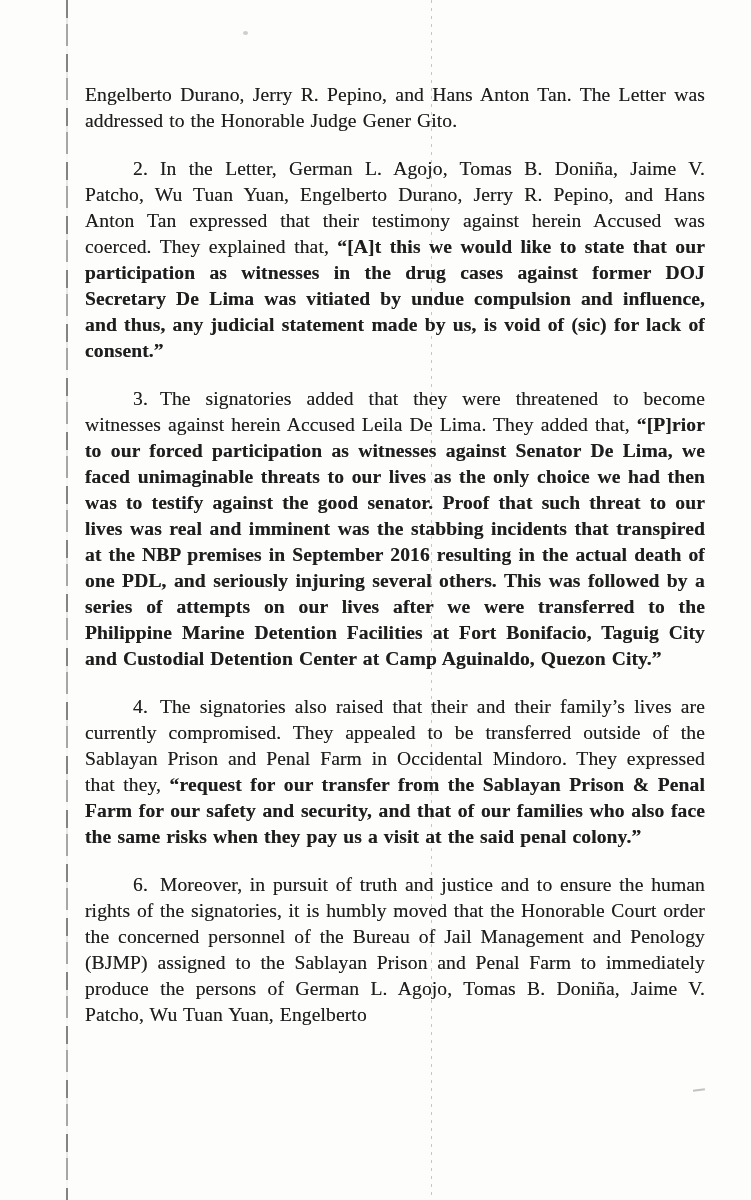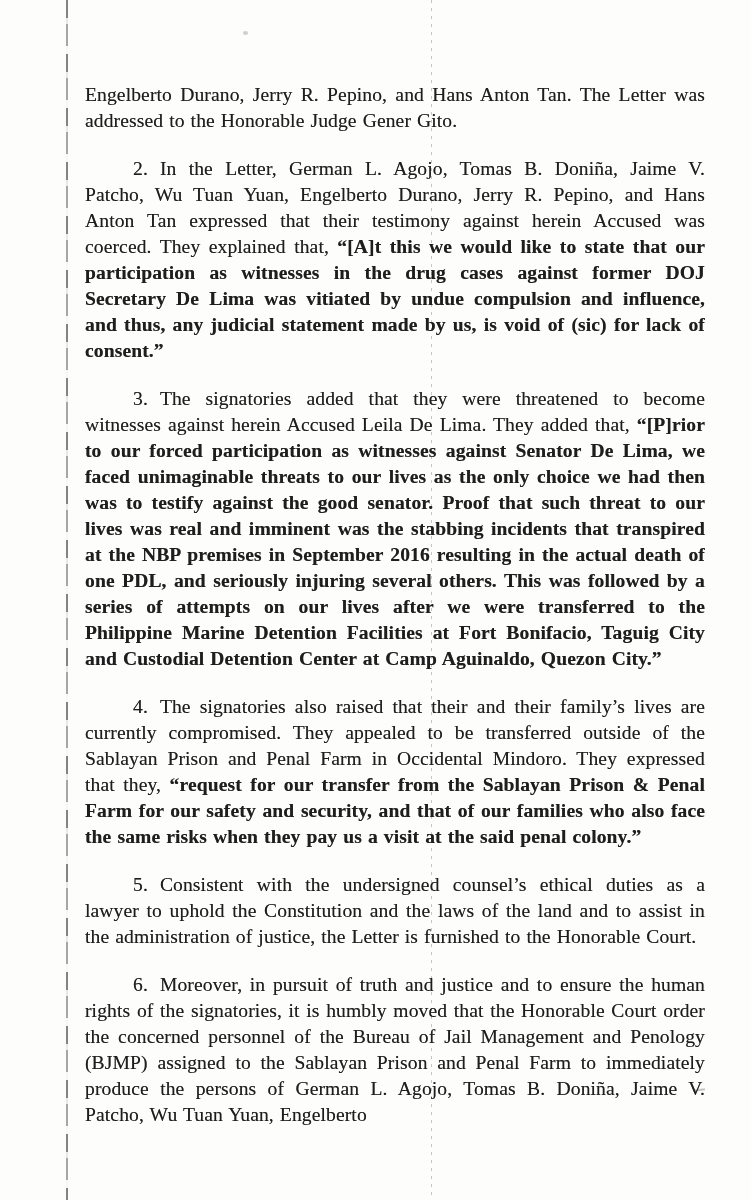--- a/index.html
+++ b/index.html
@@ -96,16 +96,15 @@
 <div class="sheet">
   <div class="left-line"></div>
   <div class="center-line"></div>
   <div class="speck-top"></div>
   <div class="tick-bottom-right"></div>
   <div class="text-column">
       <p class="para"><span class="run normal">Engelberto Durano, Jerry R. Pepino, and Hans Anton Tan. The Letter was addressed to the Honorable Judge Gener Gito.</span></p>
       <p class="para indented"><span class="para-number">2.</span><span class="run normal">In the Letter, German L. Agojo, Tomas B. Doniña, Jaime V. Patcho, Wu Tuan Yuan, Engelberto Durano, Jerry R. Pepino, and Hans Anton Tan expressed that their testimony against herein Accused was coerced. They explained that, </span><span class="run bold-italic">“[A]t this we would like to state that our participation as witnesses in the drug cases against former DOJ Secretary De Lima was vitiated by undue compulsion and influence, and thus, any judicial statement made by us, is void of (sic) for lack of consent.”</span></p>
       <p class="para indented"><span class="para-number">3.</span><span class="run normal">The signatories added that they were threatened to become witnesses against herein Accused Leila De Lima. They added that, </span><span class="run bold-italic">“[P]rior to our forced participation as witnesses against Senator De Lima, we faced unimaginable threats to our lives as the only choice we had then was to testify against the good senator. Proof that such threat to our lives was real and imminent was the stabbing incidents that transpired at the NBP premises in September 2016 resulting in the actual death of one PDL, and seriously injuring several others. This was followed by a series of attempts on our lives after we were transferred to the Philippine Marine Detention Facilities at Fort Bonifacio, Taguig City and Custodial Detention Center at Camp Aguinaldo, Quezon City.”</span></p>
       <p class="para indented"><span class="para-number">4.</span><span class="run normal">The signatories also raised that their and their family’s lives are currently compromised. They appealed to be transferred outside of the Sablayan Prison and Penal Farm in Occidental Mindoro. They expressed that they, </span><span class="run bold-italic">“request for our transfer from the Sablayan Prison &amp; Penal Farm for our safety and security, and that of our families who also face the same risks when they pay us a visit at the said penal colony.”</span></p>
-      <p class="para indented"><span class="para-number">5.</span><span class="run normal">Consistent with the undersigned counsel’s ethical duties as a lawyer to uphold the Constitution and the laws of the land and to assist in the administration of justice, the Letter is furnished to the Honorable Court.</span></p>
       <p class="para indented"><span class="para-number">6.</span><span class="run normal">Moreover, in pursuit of truth and justice and to ensure the human rights of the signatories, it is humbly moved that the Honorable Court order the concerned personnel of the Bureau of Jail Management and Penology (BJMP) assigned to the Sablayan Prison and Penal Farm to immediately produce the persons of German L. Agojo, Tomas B. Doniña, Jaime V. Patcho, Wu Tuan Yuan, Engelberto</span></p>
     </div>
 </div>
 
 </body></html>

